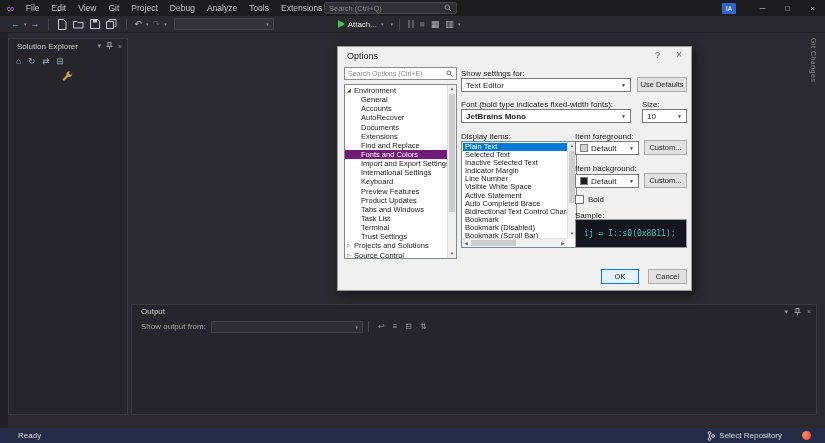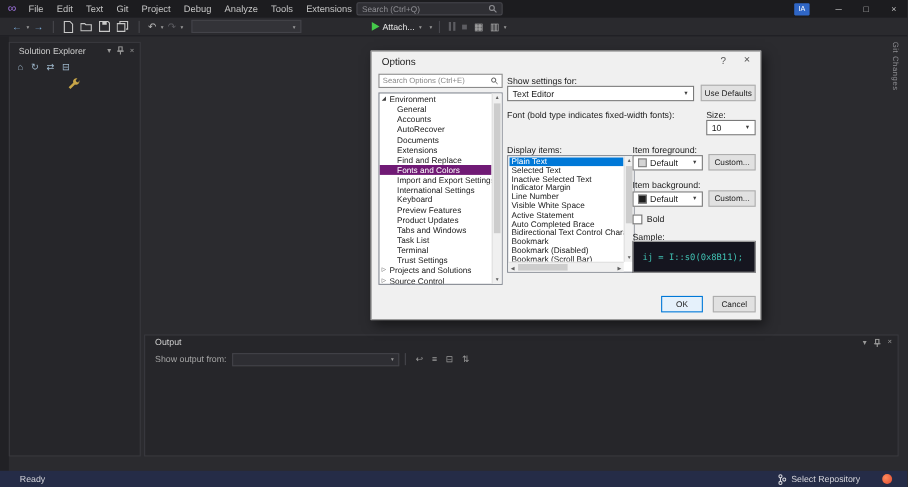--- a/index.html
+++ b/index.html
@@ -132,21 +132,21 @@
 </head>
 <body>
 
 <div class="screen">
 
   <div class="titlebar">
     <span class="vs-logo">∞</span>
     <div class="menu">
         <div class="menu-item">File</div>
         <div class="menu-item">Edit</div>
-        <div class="menu-item">Text</div>
+        <div class="menu-item">View</div>
         <div class="menu-item">Git</div>
         <div class="menu-item">Project</div>
         <div class="menu-item">Debug</div>
         <div class="menu-item">Analyze</div>
         <div class="menu-item">Tools</div>
         <div class="menu-item">Extensions</div>
         <div class="menu-item">Window</div>
         <div class="menu-item">Help</div>
       </div>
     <div class="tb-search">
@@ -288,20 +288,24 @@
     </div>
 
     <span class="dlbl lbl-show">Show settings for:</span>
     <div class="dd dd-settings">
       <span class="grow">Text Editor</span>
       <span class="arr">▼</span>
     </div>
     <div class="dbtn btn-defaults">Use Defaults</div>
 
     <span class="dlbl lbl-font">Font (bold type indicates fixed-width fonts):</span>
+    <div class="dd dd-font">
+      <span class="grow">JetBrains Mono</span>
+      <span class="arr">▼</span>
+    </div>
     <span class="dlbl lbl-size">Size:</span>
     <div class="dd dd-size">
       <span class="grow">10</span>
       <span class="arr">▼</span>
     </div>
 
     <span class="dlbl lbl-display">Display items:</span>
     <span class="dlbl lbl-fg">Item foreground:</span>
 
     <div class="dlg-list">

